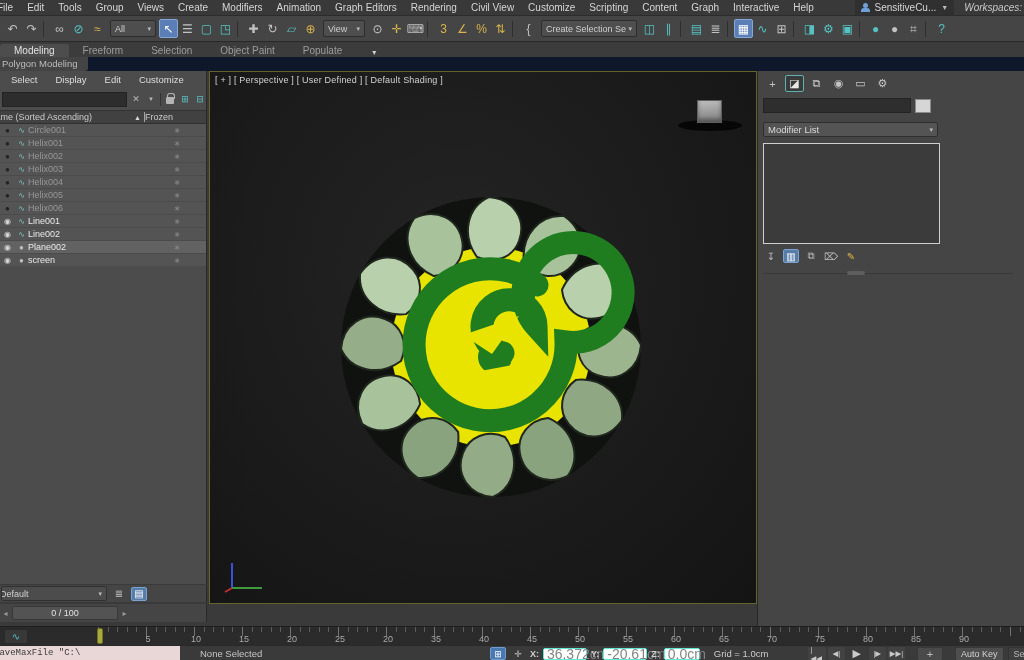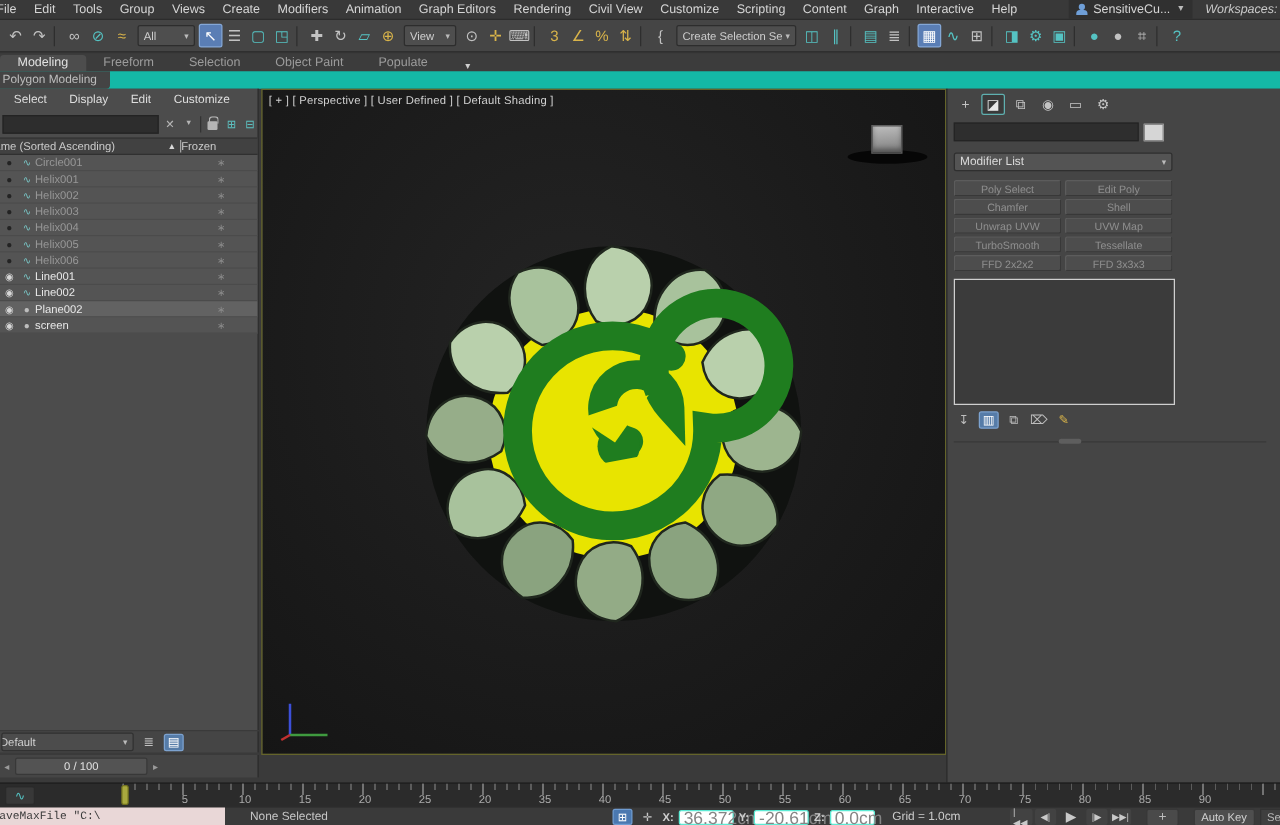--- a/index.html
+++ b/index.html
@@ -22,21 +22,21 @@
   .tbi.teal{color:#55c3c3;}
   .tbi.yellow{color:#d9b44a;}
   .tbi.active{background:#5a7eb5;color:#fff;border:1px solid #84a7d6;}
   .tbi.sep{width:5px;height:16px;color:transparent;border-left:1px solid #2e2e2e;border-radius:0;margin:0 2px;}
   .tb-dd{height:17px;background:#4e4e4e;border:1px solid #2d2d2d;font-size:9px;color:#cfcfcf;display:flex;align-items:center;justify-content:space-between;padding:0 4px;margin:0 3px;border-radius:2px;flex:none;white-space:nowrap;overflow:hidden;}
   
   .ribbon{position:absolute;left:0;top:43px;width:1024px;height:14px;background:#3c3c3c;display:flex;align-items:flex-end;font-size:10px;color:#9c9c9c;}
   .rtab{padding:1px 14px;white-space:nowrap;}
   .rtab.on{background:#4d4d4d;color:#e2e2e2;border-radius:3px 3px 0 0;}
   .rcfg{margin-left:8px;padding:0 8px;color:#cfcfcf;font-size:8px;}
-  .ribbon2{position:absolute;left:0;top:57px;width:1024px;height:14px;background:#14b8a6;font-size:9.5px;color:#bdbdbd;display:flex;}
+  .ribbon2{position:absolute;left:0;top:57px;width:1024px;height:14px;background:#0f172a;font-size:9.5px;color:#bdbdbd;display:flex;}
   .ptab{background:#444;padding:1px 10px 1px 6px;border-radius:0 0 3px 0;white-space:nowrap;}
   .ptab span{margin-left:-4px;display:inline-block;}
   
   .explorer{position:absolute;left:0;top:71px;width:207px;height:513px;background:#4c4c4c;border-right:1px solid #292929;}
   .ex-menu{height:17px;display:flex;align-items:center;font-size:9.5px;color:#dedede;padding-left:2px;}
   .ex-menu span{padding:0 9px;}
   .ex-search{height:22px;display:flex;align-items:center;padding-left:2px;gap:3px;}
   .ex-input{width:125px;height:15px;background:#2d2d2d;border:1px solid #232323;}
   .exi{width:13px;text-align:center;font-size:9px;color:#b5b5b5;}
   .exi.teal{color:#5cc0c0;}
@@ -397,33 +397,20 @@
       <span class="cp-tab">⚙</span>
     </div>
   <div class="nmrow">
     <input class="nmfield" style="">
     <span class="swatch"></span>
   </div>
   <div class="modlist">
     <span>Modifier List</span>
     <span class="caret">▾</span>
   </div>
-  <div class="mbtns">
-
-  <div class="mbtn">Poly Select</div>
-      <div class="mbtn">Edit Poly</div>
-      <div class="mbtn">Chamfer</div>
-      <div class="mbtn">Shell</div>
-      <div class="mbtn">Unwrap UVW</div>
-      <div class="mbtn">UVW Map</div>
-      <div class="mbtn">TurboSmooth</div>
-      <div class="mbtn">Tessellate</div>
-      <div class="mbtn">FFD 2x2x2</div>
-      <div class="mbtn">FFD 3x3x3</div>
-    </div>
   <div class="stack"></div>
   <div class="stk-icons">
 
   <span class="sic">↧</span>
       <span class="sic on">▥</span>
       <span class="sic">⧉</span>
       <span class="sic">⌦</span>
       <span class="sic pen">✎</span>
     </div>
   <div class="cp-div"></div>

